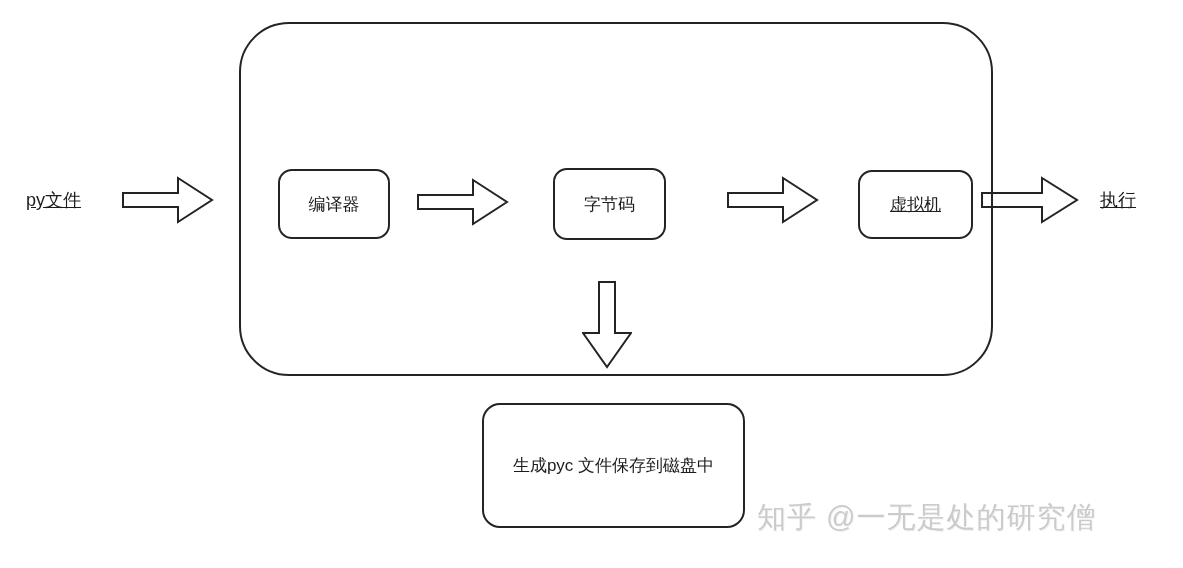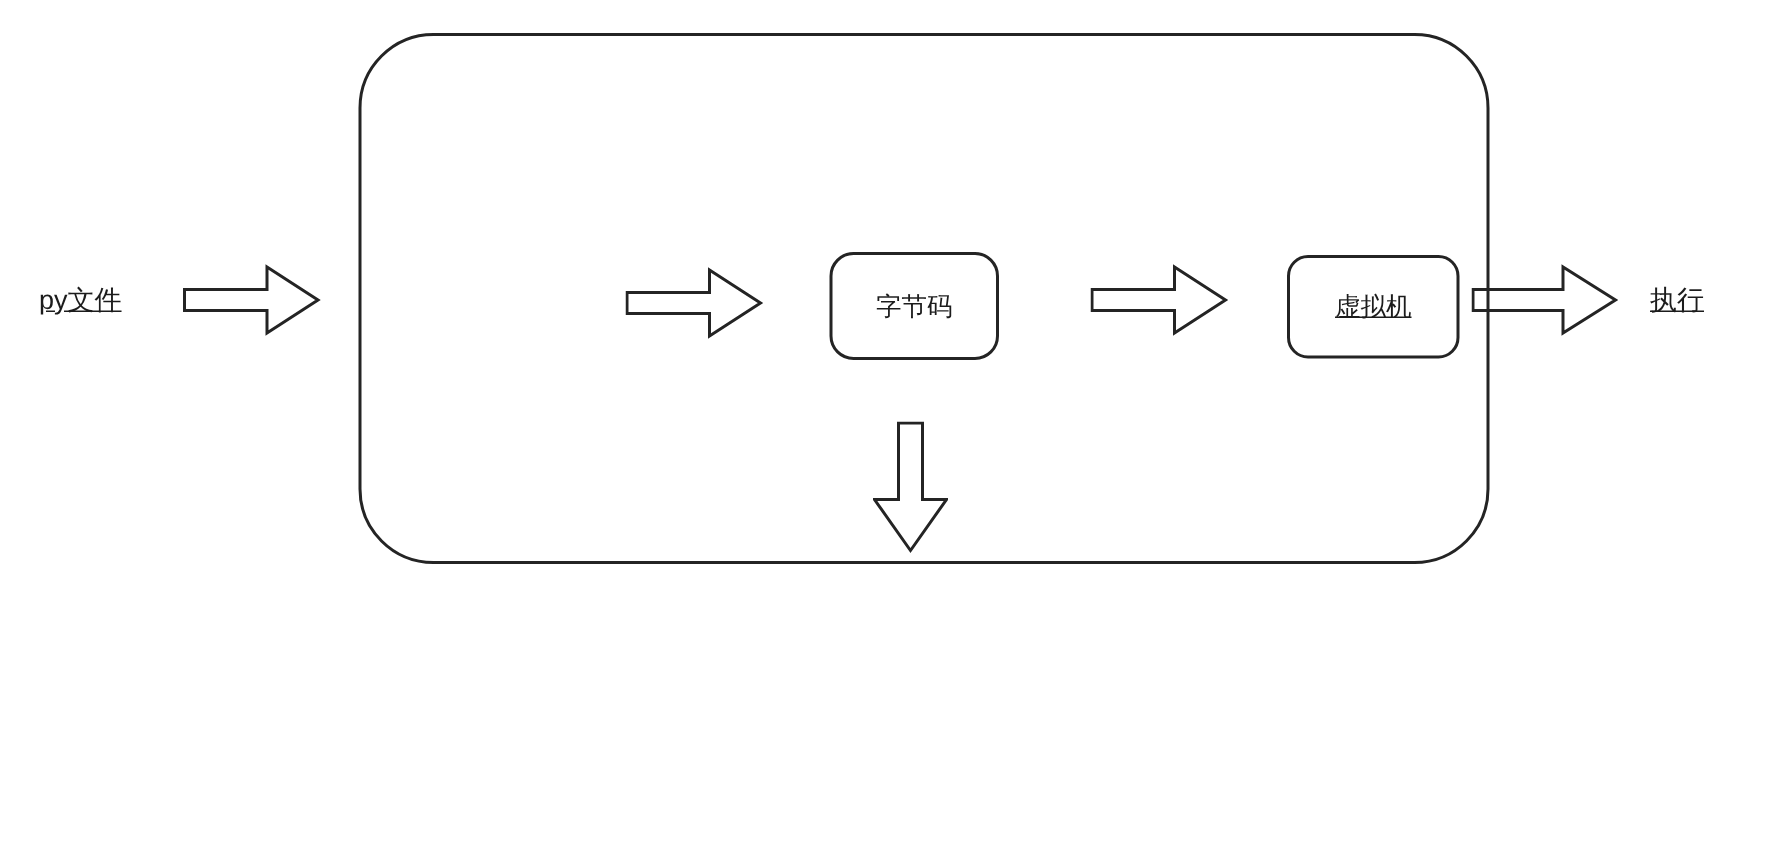--- a/index.html
+++ b/index.html
@@ -43,21 +43,21 @@
     box-sizing: border-box;
     display: flex;
     align-items: center;
     justify-content: center;
     color: #1c1c1c;
     font-size: 17px;
     text-align: center;
   }
 
   .node-compiler { left: 278px; top: 169px; width: 112px; height: 70px; }
-  .node-bytecode { left: 553px; top: 168px; width: 113px; height: 72px; border-radius: 16px; }
+  .node-bytecode { left: 553px; top: 168px; width: 113px; height: 72px; }
   .node-vm       { left: 858px; top: 170px; width: 115px; height: 69px; text-decoration: underline; }
 
   .node-pyc {
     left: 482px; top: 403px; width: 263px; height: 125px;
     border-radius: 18px;
     font-size: 17px;
     padding: 0 14px;
   }
 
   .arrow-svg { display: block; }
@@ -95,20 +95,23 @@
   <div class="abs label py-label">py文件</div>
 
   <div class="abs arrow-1">
     <svg class="arrow-svg" width="92" height="48" viewBox="0 0 92 48">
       <polygon points="1,17 56,17 56,2 90,24 56,46 56,31 1,31"></polygon>
     </svg>
   </div>
 
   <div class="abs container-frame"></div>
 
+  <div class="abs node node-compiler">
+    <span>编译器</span>
+  </div>
 
   <div class="abs arrow-2">
     <svg class="arrow-svg" width="92" height="48" viewBox="0 0 92 48">
       <polygon points="1,17 56,17 56,2 90,24 56,46 56,31 1,31"></polygon>
     </svg>
   </div>
 
   <div class="abs node node-bytecode">
     <span>字节码</span>
   </div>
@@ -130,15 +133,19 @@
   </div>
 
   <div class="abs label exec-label">执行</div>
 
   <div class="abs arrow-down">
     <svg class="arrow-svg" width="50" height="88" viewBox="0 0 50 88">
       <polygon points="17,1 33,1 33,52 49,52 25,86 1,52 17,52"></polygon>
     </svg>
   </div>
 
+  <div class="abs node node-pyc">
+    <span>生成pyc 文件保存到磁盘中</span>
+  </div>
 
+  <div class="abs watermark">知乎 @一无是处的研究僧</div>
 
 </div>
 
 </body></html>

